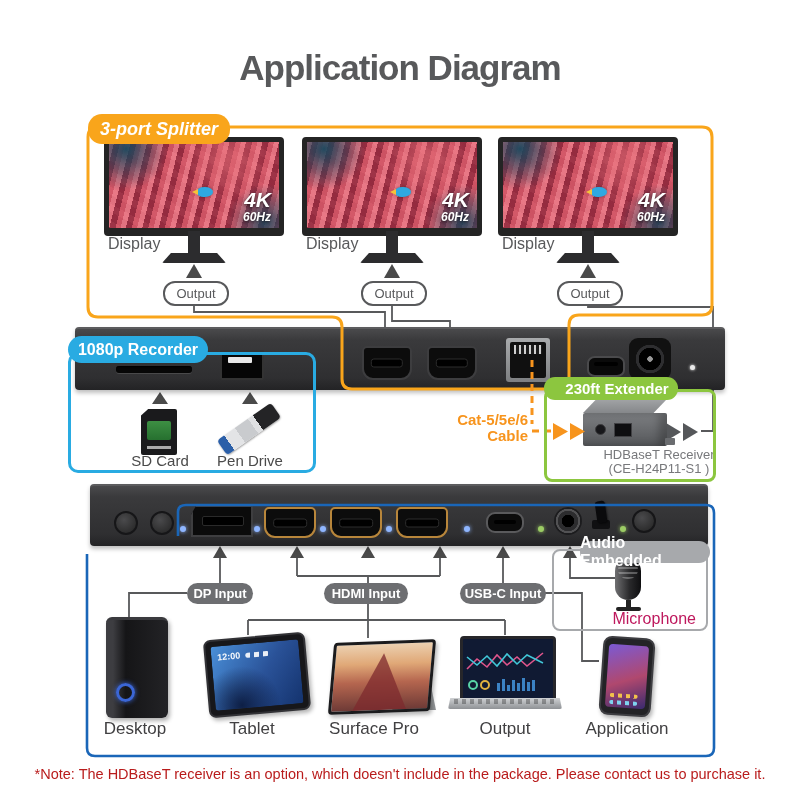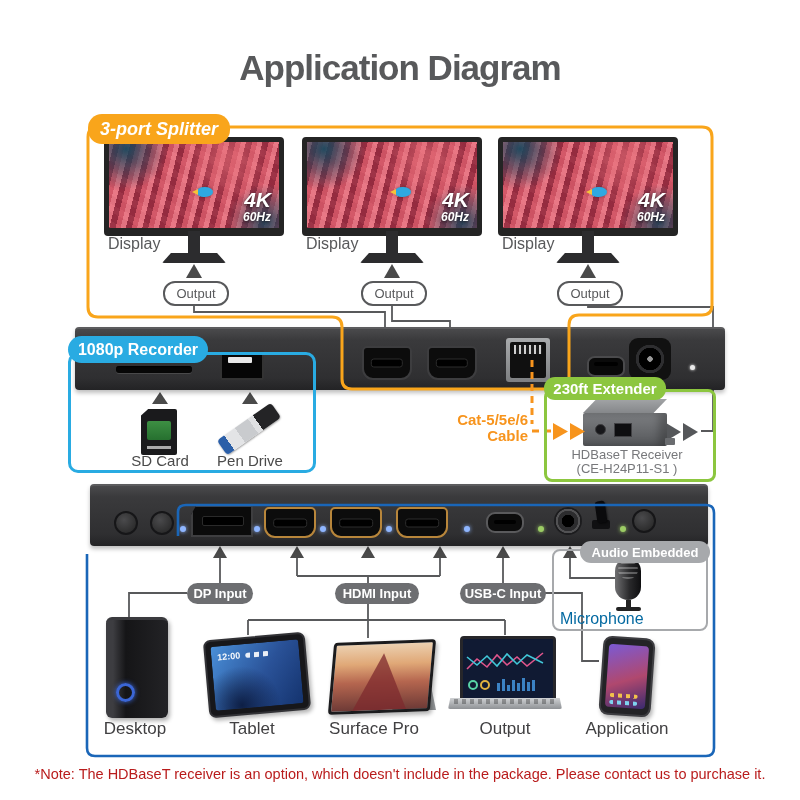--- a/index.html
+++ b/index.html
@@ -9,23 +9,23 @@
   svg.layer{position:absolute;left:0;top:0;width:800px;height:800px;pointer-events:none;}
   .z1{z-index:1}.z2{z-index:2}.z3{z-index:3}.z4{z-index:4}
 
   
   .title{left:0;top:48px;width:800px;text-align:center;font-size:35px;font-weight:bold;color:#58595B;letter-spacing:-1px;}
 
   
   .pill{display:flex;align-items:center;justify-content:center;color:#fff;font-weight:bold;border-radius:14px;}
   .lbl-splitter{left:88px;top:114px;width:142px;height:30px;background:var(--orange);font-size:18px;font-style:italic;}
   .lbl-recorder{left:68px;top:336px;width:140px;height:27px;background:var(--cyan);font-size:16px;}
-  .lbl-extender{left:544px;top:377px;width:122px;height:23px;background:var(--green);font-size:15px;border-radius:11px;}
+  .lbl-extender{left:544px;top:377px;width:122px;height:23px;background:var(--green);font-size:15px;border-radius:11px;padding-left:12px;}
   .lbl-switch{left:84px;top:533px;width:122px;height:23px;background:var(--blue);font-size:16px;border-radius:11px;}
-  .lbl-audio{left:580px;top:541px;width:130px;height:22px;background:var(--audio-gray);font-size:13px;border-radius:11px;}
+  .lbl-audio{left:580px;top:541px;width:130px;height:22px;background:var(--audio-gray);font-size:16px;border-radius:11px;}
 
   
   .obox{border-radius:10px;background:transparent;}
   .box-recorder{left:68px;top:352px;width:242px;height:115px;border:3px solid var(--cyan);}
   .box-extender{left:544px;top:389px;width:166px;height:87px;border:3px solid var(--green);border-radius:8px;}
   .box-mic{left:552px;top:549px;width:152px;height:78px;border:2px solid var(--audio-gray);border-radius:8px;}
 
   
   .monitor{top:137px;width:180px;height:145px;}
   .screen{position:absolute;left:0;top:0;width:170px;height:86px;border:5px solid #242424;border-bottom-width:8px;border-radius:4px;
@@ -79,21 +79,21 @@
     background:linear-gradient(90deg,#2b5fa8 0 9px,#e3e4e6 9px 22px,#c9cbce 22px 38px,#dfe0e2 38px 44px,#242426 44px 100%);
     box-shadow:0 1px 2px rgba(0,0,0,.4);}
   .small-cap{font-size:15px;color:#4a4a4a;text-align:center;}
 
   
   .rc-top{left:583px;top:399px;width:84px;height:14px;background:linear-gradient(#a2a4a6,#85878a);clip-path:polygon(16% 0,100% 0,84% 100%,0 100%);}
   .rc-front{left:583px;top:413px;width:84px;height:33px;background:linear-gradient(180deg,#7d7f82,#55575a);border-radius:2px;box-shadow:inset -8px 0 8px rgba(0,0,0,.25);}
   .rc-port-round{left:595px;top:424px;width:9px;height:9px;border-radius:50%;background:#17171a;border:1px solid #3c3c3e;}
   .rc-port-rj{left:614px;top:423px;width:16px;height:12px;background:#0e0e10;border:1px solid #404043;}
   .rc-flange{left:665px;top:438px;width:10px;height:7px;background:#6a6c6f;border-radius:1px;}
-  .rc-text{left:545px;top:448px;width:164px;text-align:center;font-size:13px;color:#77787B;line-height:14px;}
+  .rc-text{left:545px;top:448px;width:164px;text-align:center;font-size:13px;color:#77787B;line-height:14px;padding-left:32px;}
 
   
   .cable-text{left:408px;top:412px;width:120px;text-align:right;color:var(--cable-orange);font-size:15px;font-weight:600;line-height:16px;}
 
   
   .knob{width:20px;height:20px;border-radius:50%;background:radial-gradient(circle at 40% 35%,#4a4a4c,#222);border:2px solid #161618;}
   .dp{left:191px;top:505px;width:58px;height:28px;background:#0b0b0b;border:2px solid #3e3e40;clip-path:polygon(9% 0,100% 0,100% 100%,0 100%,0 30%);}
   .dp::before{content:"";position:absolute;left:9px;top:9px;width:40px;height:8px;background:#000;border:1px solid #2a2a2a;border-radius:2px;}
   .hdmi-in{border-color:#b8863b;}
   .usbc{left:486px;top:512px;width:34px;height:17px;background:#0c0c0c;border:2px solid #5a5a5c;border-radius:9px;}
@@ -108,21 +108,21 @@
   
   .in-pill{position:absolute;height:21px;background:var(--gray-pill);border-radius:11px;color:#fff;font-size:13px;font-weight:600;
     display:flex;align-items:center;justify-content:center;}
 
   
   .mic-body{left:615px;top:558px;width:26px;height:42px;border-radius:13px;background:linear-gradient(90deg,#707072 0%,#2a2a2c 55%,#0e0e10 100%);}
   .mic-body::before{content:"";position:absolute;left:3px;top:3px;right:3px;height:18px;border-radius:10px;
     background:repeating-linear-gradient(0deg, rgba(255,255,255,.28) 0 2px, rgba(0,0,0,0) 2px 5px);}
   .mic-neck{left:626px;top:600px;width:5px;height:7px;background:#222;}
   .mic-base{left:616px;top:607px;width:25px;height:4px;background:#222;border-radius:2px;}
-  .mic-label{left:560px;top:610px;width:136px;text-align:left;font-size:16px;color:#0369a1;}
+  .mic-label{left:560px;top:610px;width:136px;text-align:right;font-size:16px;color:#be185d;}
 
   
   .desktop{left:106px;top:617px;width:62px;height:98px;border-radius:6px;
     background:linear-gradient(90deg,#3d3d41 0 7px,#151517 32%,#232326 100%);border-top:3px solid #3a3a3e;box-shadow:2px 3px 4px rgba(0,0,0,.3);}
   .desktop::before{content:"";position:absolute;left:10px;bottom:16px;width:13px;height:13px;border-radius:50%;border:3px solid #3b66d6;box-shadow:0 0 5px #3b66d6;}
   .tablet{left:206px;top:636px;width:98px;height:74px;border-radius:7px;background:#17171a;border:2px solid #323236;transform:rotate(-5deg);box-shadow:2px 3px 4px rgba(0,0,0,.3);}
   .tab-screen{position:absolute;left:5px;top:5px;right:5px;bottom:5px;border-radius:3px;
     background:linear-gradient(125deg,#4a90d9 0%,#2a5298 55%,#14336e 100%);
     background-image:radial-gradient(circle at 30% 95%, rgba(10,25,60,.9) 0%, rgba(10,25,60,0) 45%),linear-gradient(125deg,#4a90d9 0%,#2a5298 55%,#14336e 100%);}
   .tab-time{position:absolute;left:6px;top:6px;color:#fff;font-size:9px;font-weight:bold;opacity:.95;}
@@ -329,17 +329,17 @@
   <div class="abs obox box-recorder z3"></div>
   <div class="abs obox box-extender z3"></div>
   <div class="abs obox box-mic z3"></div>
 
   <div class="abs pill lbl-splitter z4">3-port Splitter</div>
   <div class="abs pill lbl-recorder z4">1080p Recorder</div>
   <div class="abs pill lbl-extender z4">230ft Extender</div>
   <div class="abs pill lbl-audio z4">Audio Embedded</div>
 
   <div class="abs in-pill z4" style="left:187px;top:583px;width:66px;">DP Input</div>
-  <div class="abs in-pill z4" style="left:335px;top:583px;width:84px;">HDMI Input</div>
+  <div class="abs in-pill z4" style="left:324px;top:583px;width:84px;">HDMI Input</div>
   <div class="abs in-pill z4" style="left:460px;top:583px;width:86px;">USB-C Input</div>
 
   <div class="abs note z2">*Note: The HDBaseT receiver is an option, which doesn't include in the package. Please contact us to purchase it.</div>
 </div>
 
 </body></html>

